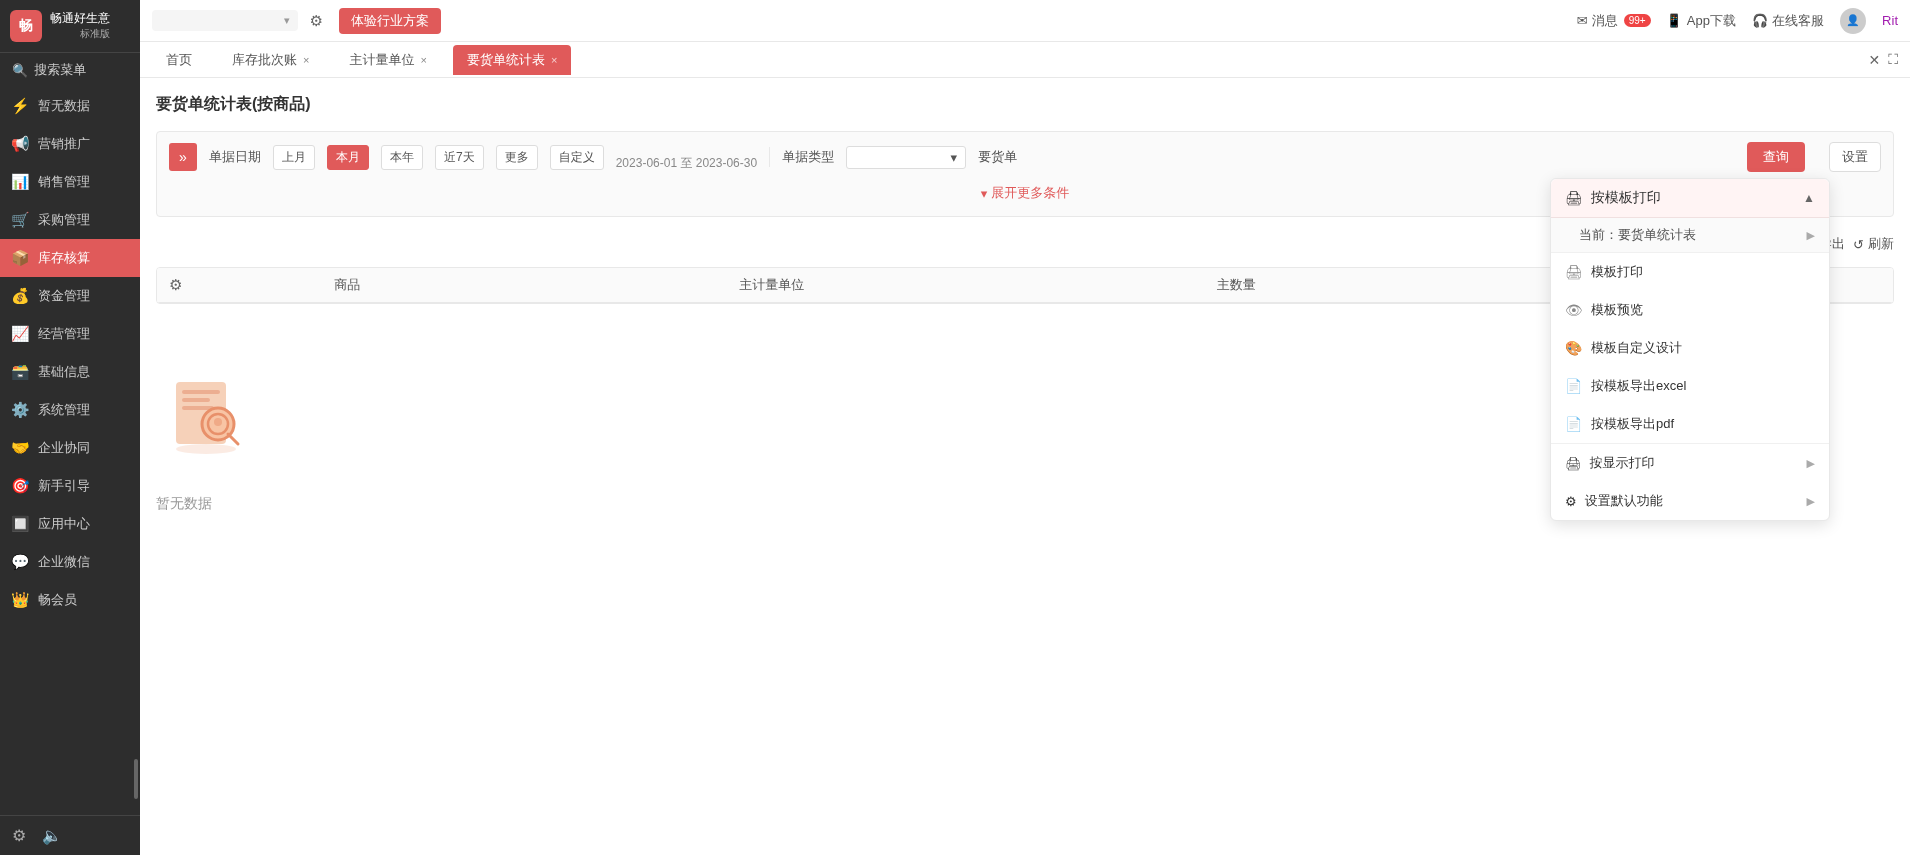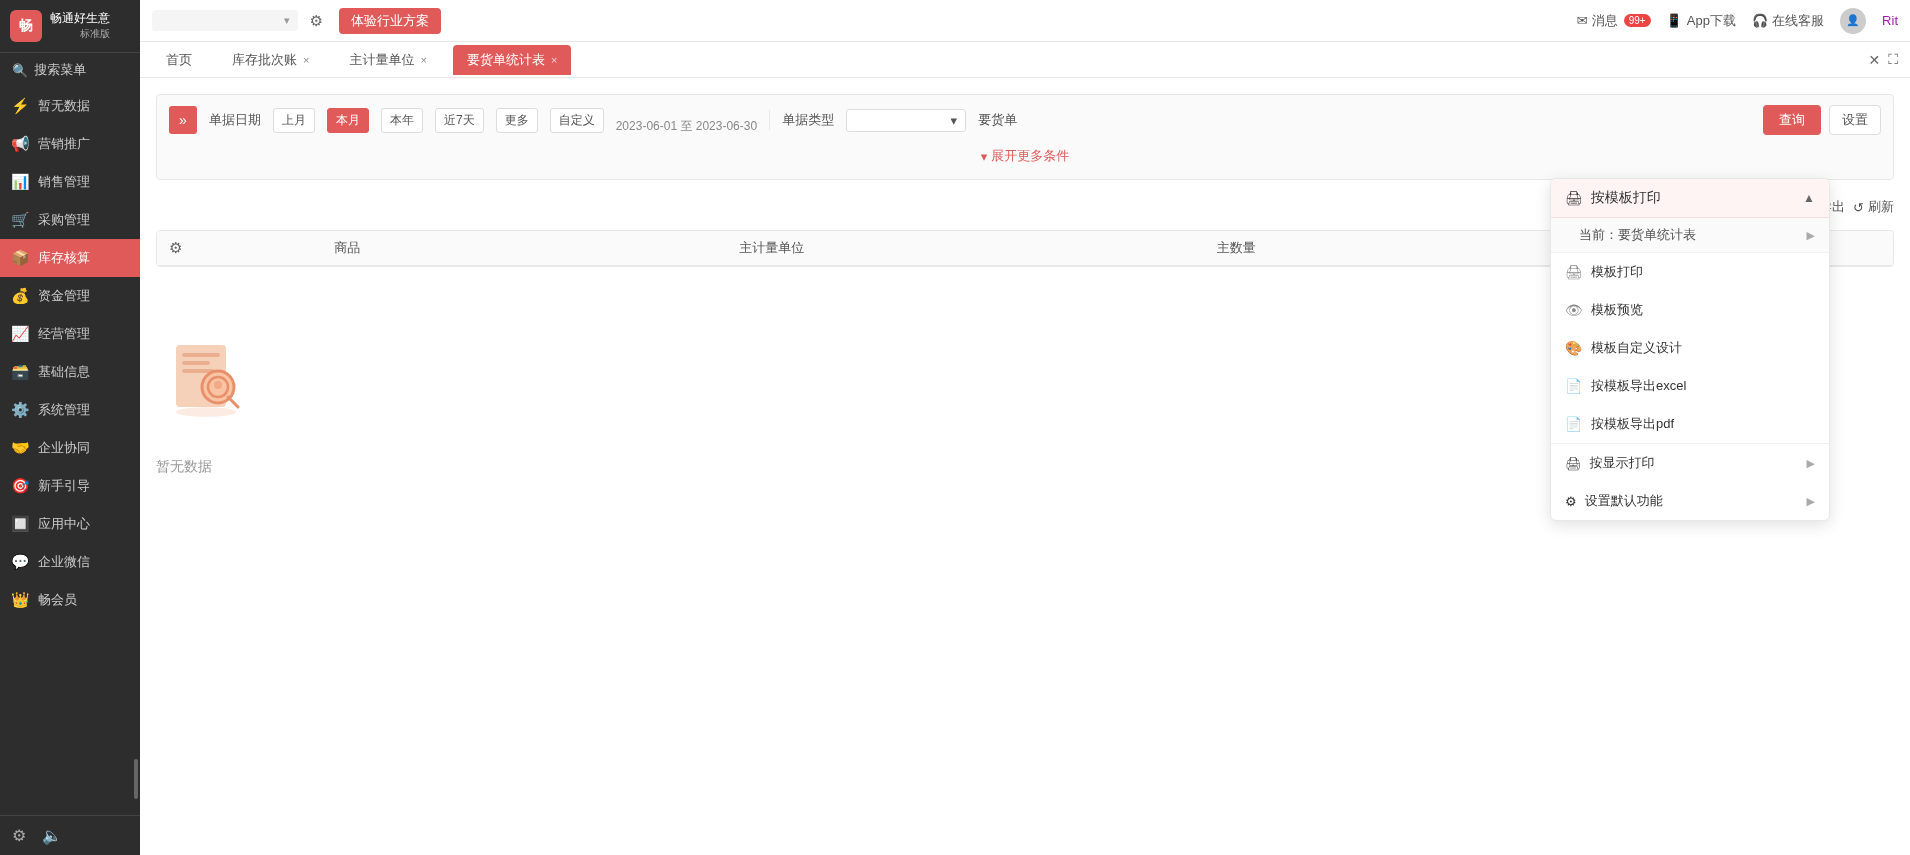--- a/index.html
+++ b/index.html
@@ -226,20 +226,21 @@
       <span>要货单统计表</span>
       <span class="tab-close">×</span>
     </div>
     <div class="tabs-right">
       <span class="tabs-window-btn">✕</span>
       <span class="tabs-window-btn">⛶</span>
     </div>
   </div>
 
   <div class="content">
+    <div class="page-title">要货单统计表(按商品)</div>
 
     <div class="filter-bar">
       <div class="filter-row">
 
         <div style="display:flex;align-items:center;justify-content:center;width:28px;height:28px;background:#e05a5a;border-radius:3px;cursor:pointer;">
           <span style="color:white;font-size:14px;">»</span>
         </div>
         <span class="filter-label">单据日期</span>
         <button class="date-btn">上月</button>
         <button class="date-btn active">本月</button>
@@ -248,21 +249,21 @@
         <button class="date-btn">更多</button>
         <button class="date-btn">自定义</button>
         <span class="date-range">2023-06-01 至 2023-06-30</span>
         <div class="filter-divider"></div>
         <span class="filter-label">单据类型</span>
         <div class="filter-select">
           <span style="flex:1;"></span>
           <span>▾</span>
         </div>
         <span class="filter-label">要货单</span>
-        <div style="margin-left:auto;display:flex;gap:8px;">
+        <div style="margin-left:auto;display:flex;gap:24px;">
           <button class="filter-query-btn">查询</button>
           <button class="filter-set-btn">设置</button>
         </div>
       </div>
       <div class="filter-more-row">
         <div class="filter-expand-btn">
           <span>▾</span>
           <span>展开更多条件</span>
         </div>
       </div>

